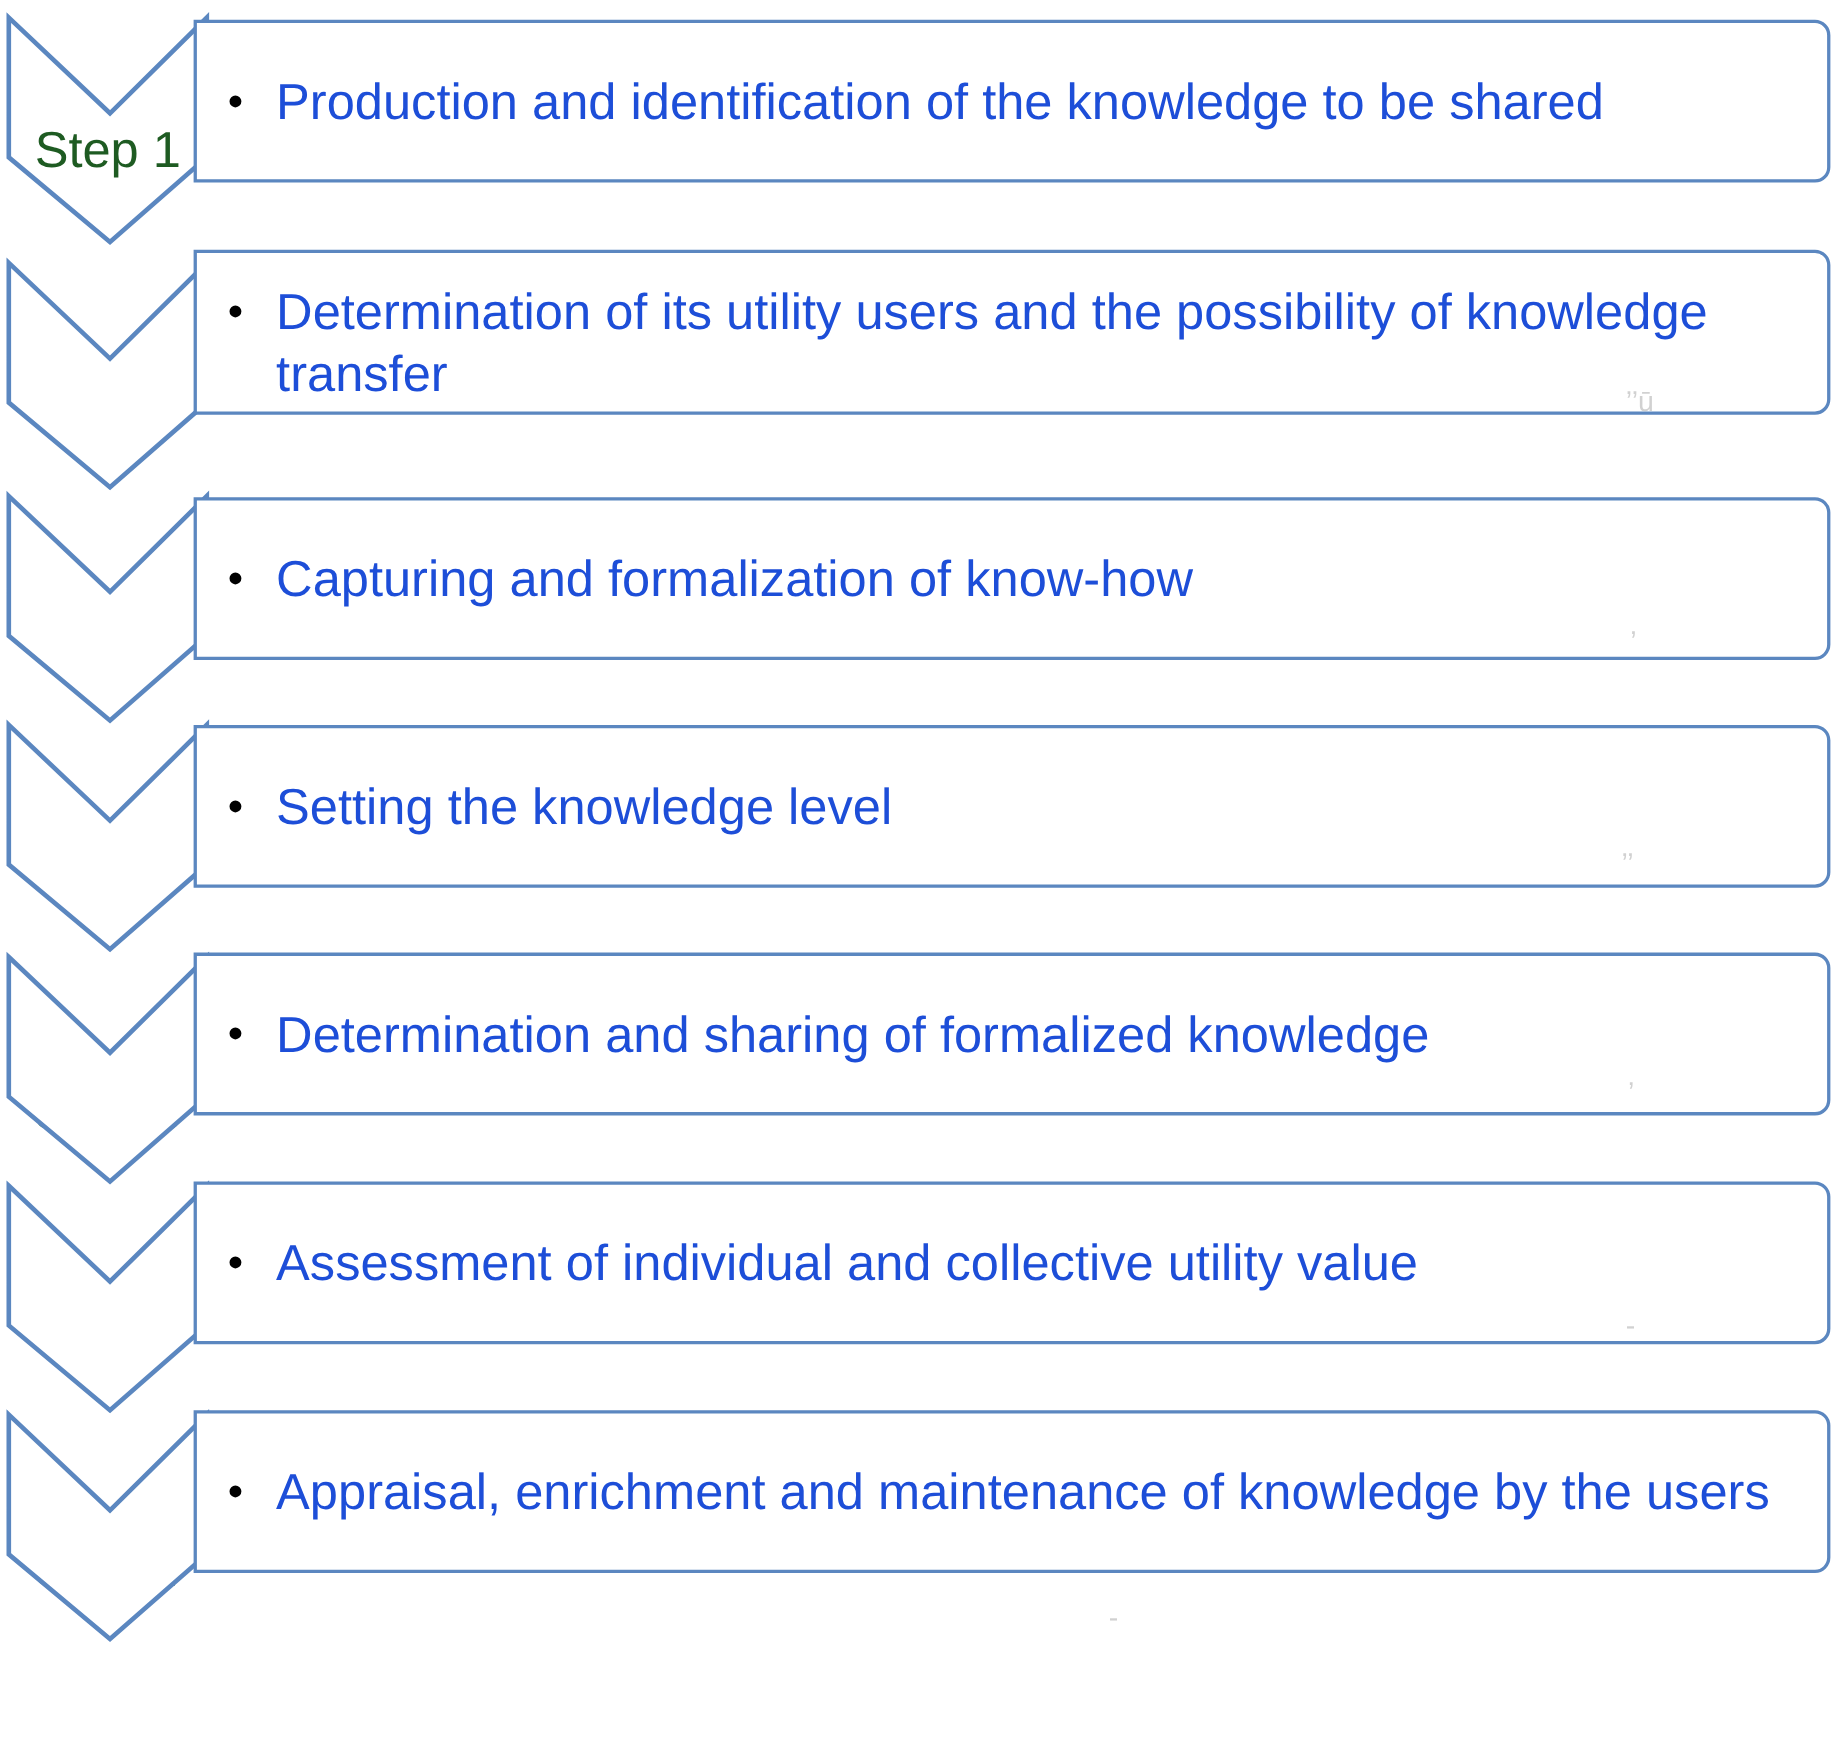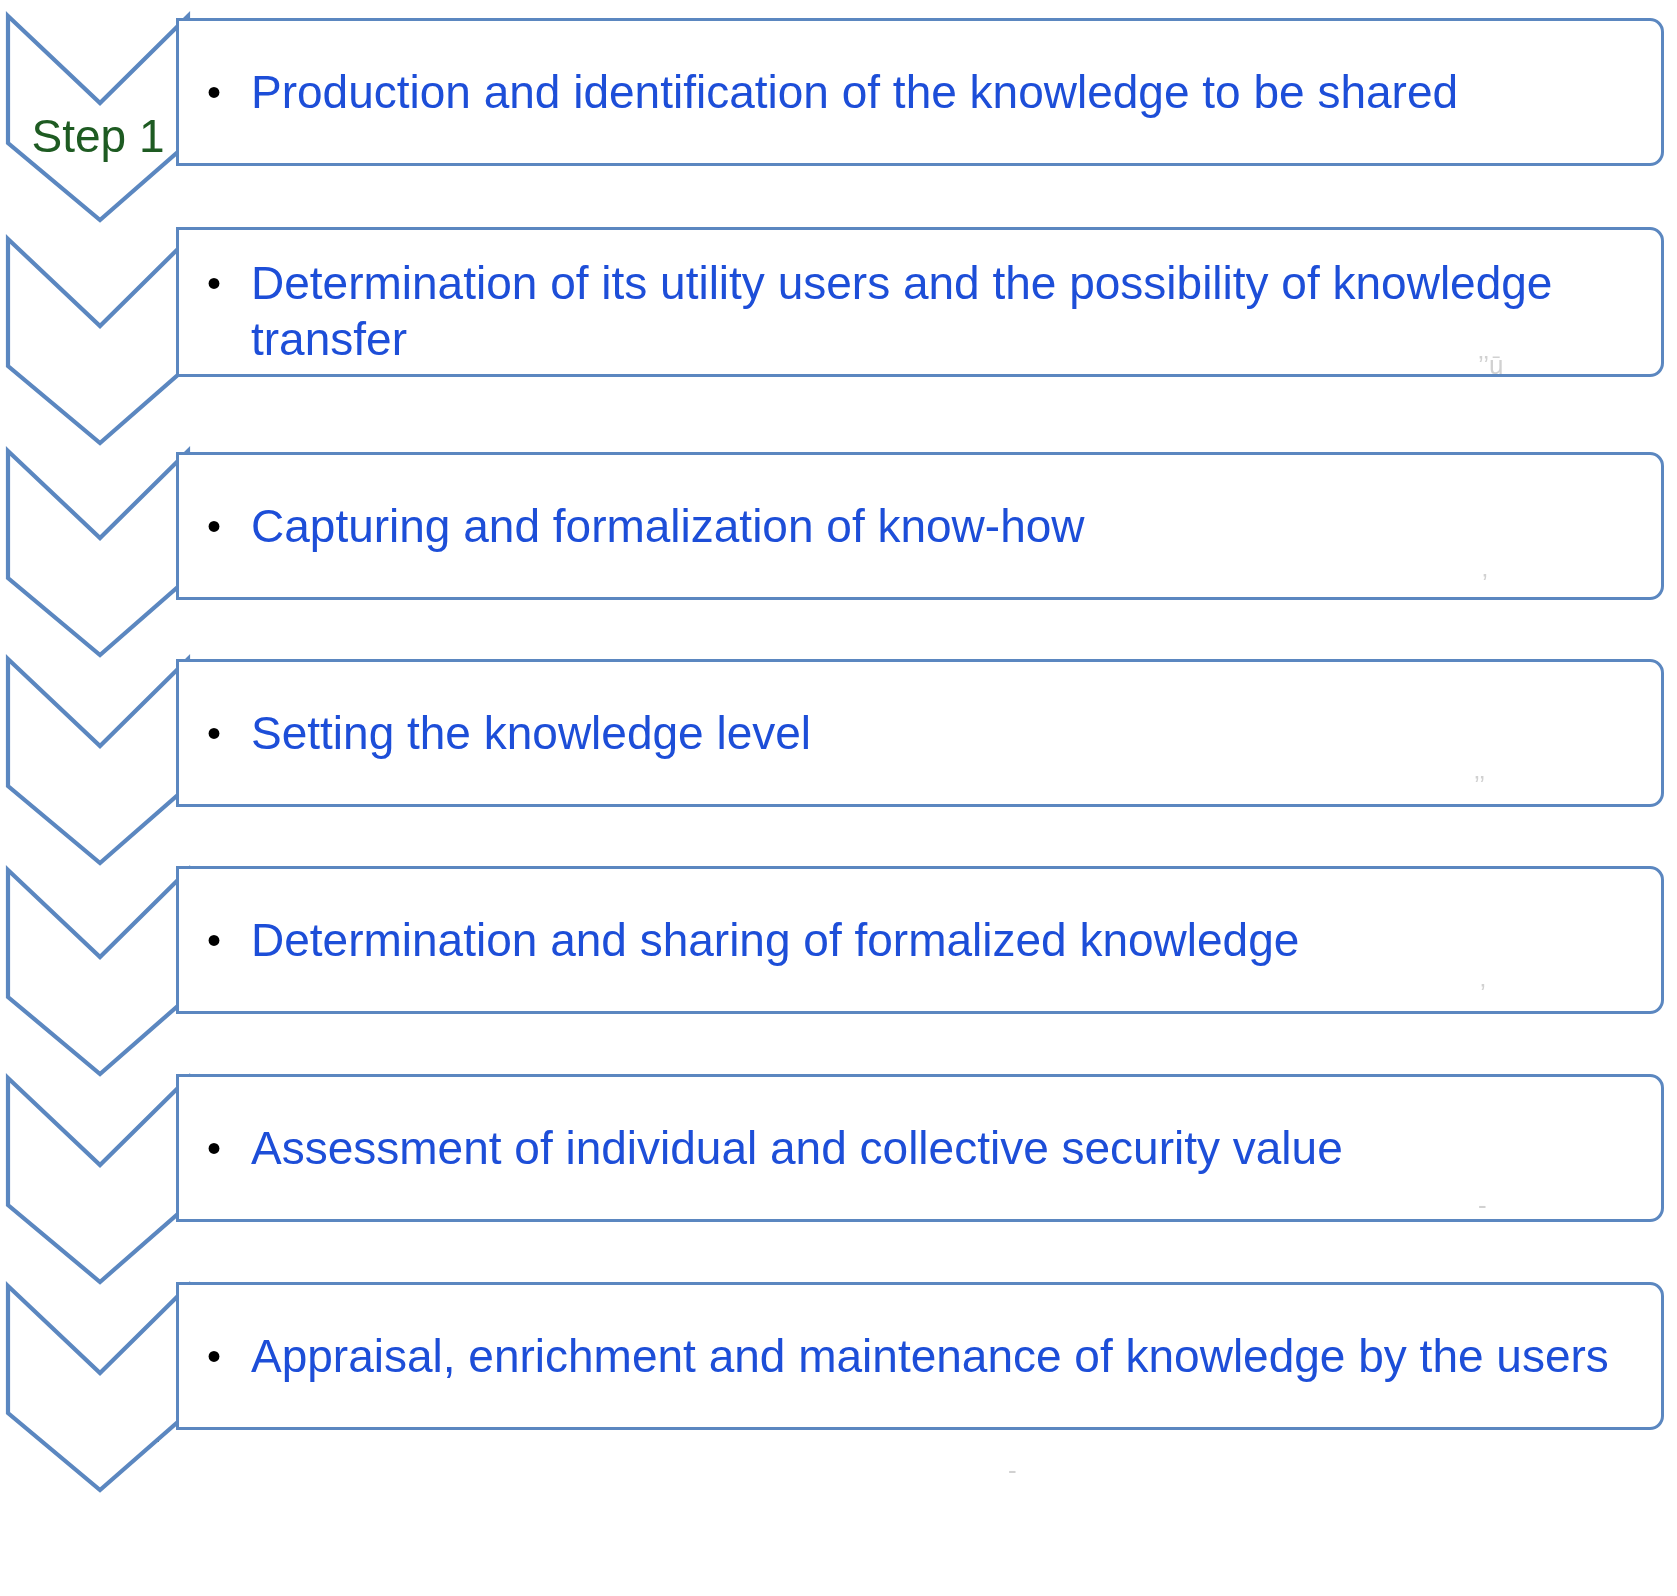--- a/index.html
+++ b/index.html
@@ -183,21 +183,21 @@
   <div class="step-row" style="top:0px;height:0px;">
     <div class="chevron-wrap" style="top:1070px;height:212px;">
       <svg class="chevron-svg" width="200" height="212" viewBox="0 0 200 212">
         <polygon class="chevron-shape" points="8,8 100,95 188,8 188,135 100,212 8,135"></polygon>
       </svg>
 
     </div>
     <div class="text-box" style="left:176px;top:1074px;width:1488px;height:148px;">
       <div class="bullet-line">
         <span class="bullet-dot">•</span>
-        <span class="bullet-text">Assessment of individual and collective security value</span>
+        <span class="bullet-text">Assessment of individual and collective utility value</span>
       </div>
     </div>
     <div class="artifact" style="left:1478px;top:1190px;">-</div>
   </div>
 
   <div class="step-row" style="top:0px;height:0px;">
     <div class="chevron-wrap" style="top:1278px;height:212px;">
       <svg class="chevron-svg" width="200" height="212" viewBox="0 0 200 212">
         <polygon class="chevron-shape" points="8,8 100,95 188,8 188,135 100,212 8,135"></polygon>
       </svg>

